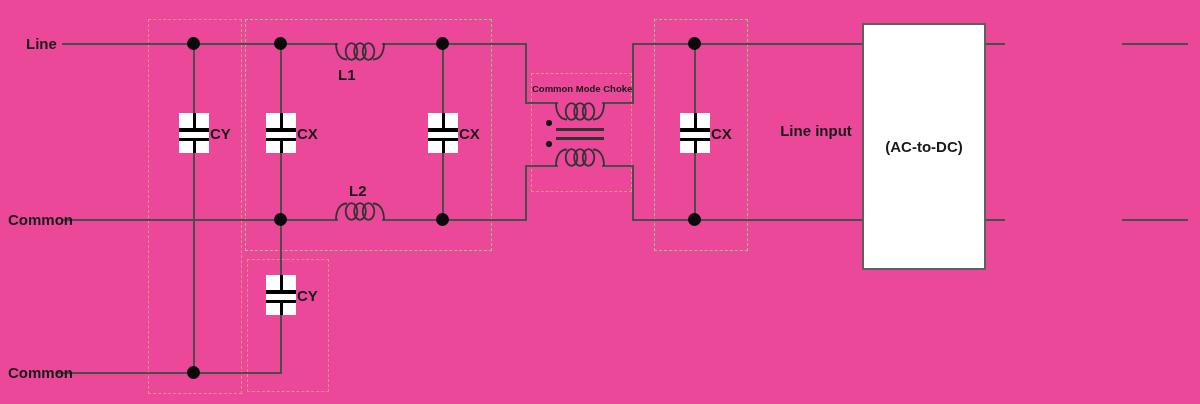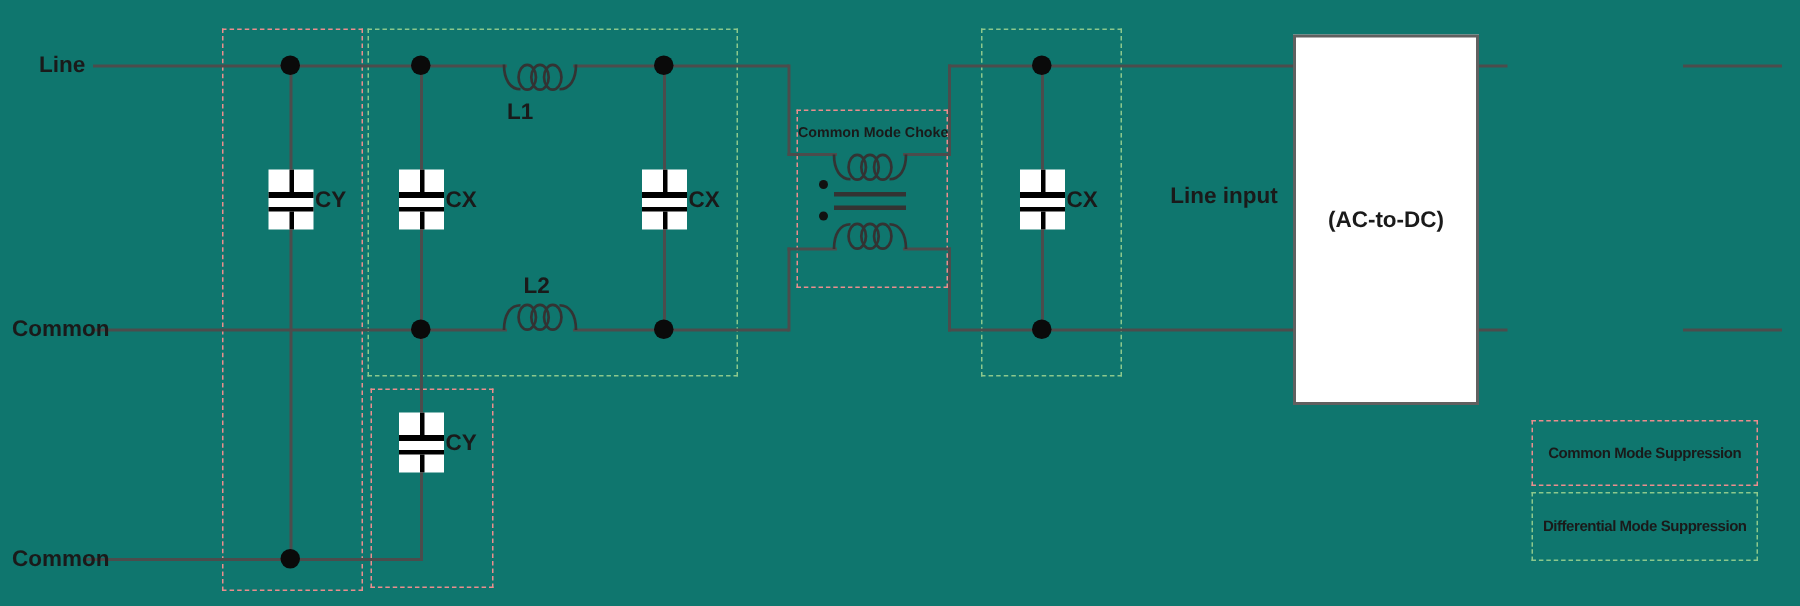--- a/index.html
+++ b/index.html
@@ -1,17 +1,17 @@
 <!DOCTYPE html>
 <html><head>
 <meta charset="utf-8">
 <style>
   html,body{margin:0;padding:0;background:#fff;}
   .canvas{
-    position:relative;width:1200px;height:404px;background:#0f766e;
+    position:relative;width:1200px;height:404px;background:#ec4899;
     font-family:"Liberation Sans","DejaVu Sans",sans-serif;
     font-weight:bold;color:#1a1a1a;overflow:hidden;
   }
   
   .dash{position:absolute;background:transparent;}
   .dash.red{border:1.5px dashed #ec8d8d;}
   .dash.green{border:1.5px dashed #8cc88c;}
   
   .hw{position:absolute;height:2px;background:#4c4c4c;}
   .vw{position:absolute;width:2px;background:#4c4c4c;}
@@ -178,20 +178,14 @@
   <div class="lbl" style="left:297px;top:288px;">CY</div>
   <div class="lbl" style="left:338px;top:67px;">L1</div>
   <div class="lbl" style="left:349px;top:183px;">L2</div>
   <div class="lbl small" style="left:532px;top:84px;width:97px;text-align:center;">Common Mode Choke</div>
   <div class="lbl" style="left:770px;top:123px;width:92px;text-align:center;">Line input</div>
 
   <div class="block" style="left:862px;top:23px;width:120px;height:243px;">
     <span>(AC-to-DC)</span>
   </div>
 
-  <div class="legend-box red" style="left:1021px;top:280px;width:149px;height:42px;">
-    <span>Common Mode Suppression</span>
-  </div>
-  <div class="legend-box green" style="left:1021px;top:328px;width:149px;height:44px;">
-    <span>Differential Mode Suppression</span>
-  </div>
 
 </div>
 
 </body></html>

